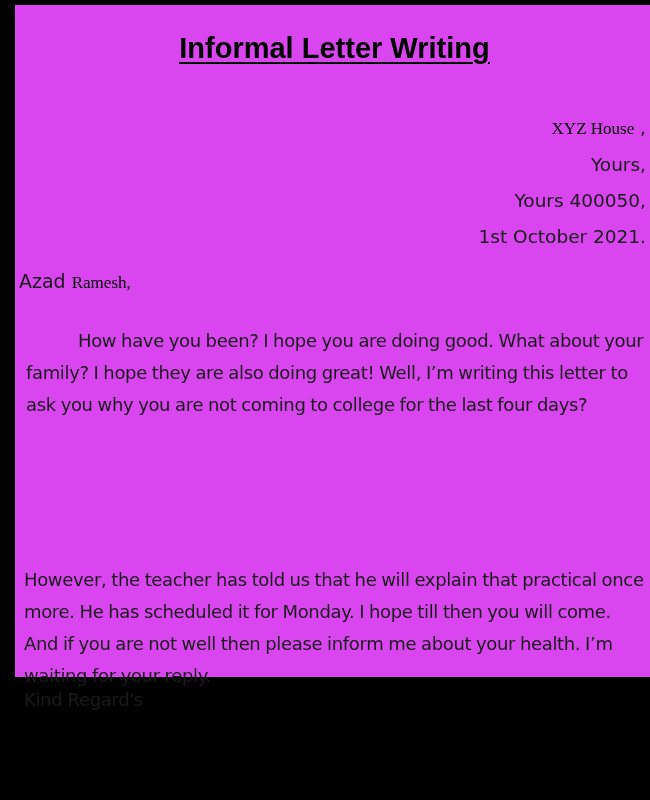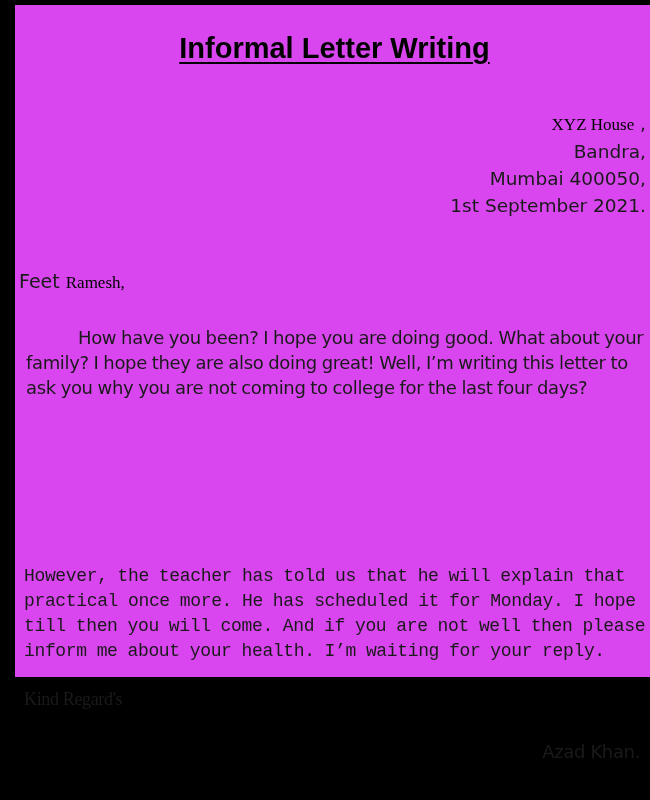--- a/index.html
+++ b/index.html
@@ -10,59 +10,58 @@
     font-family: "DejaVu Sans", sans-serif;
   }
   .title {
     position: absolute; left: 0; right: 0; top: 27px; text-align: center;
     font-family: "Liberation Sans", sans-serif; font-weight: bold; font-size: 29px;
     color: #000; letter-spacing: 0px;
   }
   .title span { text-decoration: underline; text-decoration-thickness: 2px; text-underline-offset: 4px; }
   .address {
     position: absolute; right: 8px; top: 105px; text-align: right;
-    font-size: 18.5px; line-height: 27px; color: #1a1a1a;
+    font-size: 18.5px; line-height: 36px; color: #1a1a1a;
   }
   .address .serif { font-family: "Liberation Serif", serif; font-size: 17px; color: #000; }
   .salutation { position: absolute; left: 4px; top: 265px; font-size: 19px; color: #1a1a1a; }
   .salutation .serif { font-family: "Liberation Serif", serif; font-size: 17px; color: #000; }
   .para {
-    position: absolute; left: 11px; width: 625px; font-size: 18px; line-height: 25px;
+    position: absolute; left: 11px; width: 625px; font-size: 18px; line-height: 32px;
     color: #1a1a1a; letter-spacing: -0.35px; word-spacing: -0.5px;
   }
   .p1 { top: 320px; left: 11px; text-indent: 52px; }
   .p2 { top: 437px; left: 9px; }
-  .p3 { top: 559px; left: 9px; font-family: Liberation Mono, monospace; }
-  .closing { position: absolute; left: 9px; top: 681px; font-size: 18px; line-height: 27px; letter-spacing: -0.35px; font-family: Liberation Serif, serif; }
+  .p3 { top: 559px; left: 9px; }
+  .closing { position: absolute; left: 9px; top: 681px; font-size: 18px; line-height: 27px; letter-spacing: -0.35px; }
   .sign {
     position: absolute; right: 14px; top: 733px; text-align: center;
     font-size: 18px; line-height: 27px; letter-spacing: -0.35px;
   }
 </style>
 </head>
 <body>
 
 <div class="page">
   <div class="title">
     <span>Informal Letter Writing</span>
   </div>
 
   <div class="address">
     <div><span class="serif">XYZ House</span><span> ,</span></div>
-    <div>Bandra,</div>
-    <div>Mumbai 400050,</div>
-    <div>1st September 2021.</div>
+    <div>Yours,</div>
+    <div>Yours 400050,</div>
+    <div>1st October 2021.</div>
   </div>
 
   <div class="salutation">
-    <span>Feet</span>
+    <span>Azad</span>
     <span class="serif">Ramesh,</span>
   </div>
 
   <div class="para p1">How have you been? I hope you are doing good. What about your family? I hope they are also doing great! Well, I’m writing this letter to ask you why you are not coming to college for the last four days?</div>
   <div class="para p3">However, the teacher has told us that he will explain that practical once more. He has scheduled it for Monday. I hope till then you will come. And if you are not well then please inform me about your health. I’m waiting for your reply.</div>
 
   <div class="closing">Kind Regard's</div>
 
   <div class="sign">
-    <div>Azad Khan.</div>
   </div>
 </div>
 
 </body></html>

